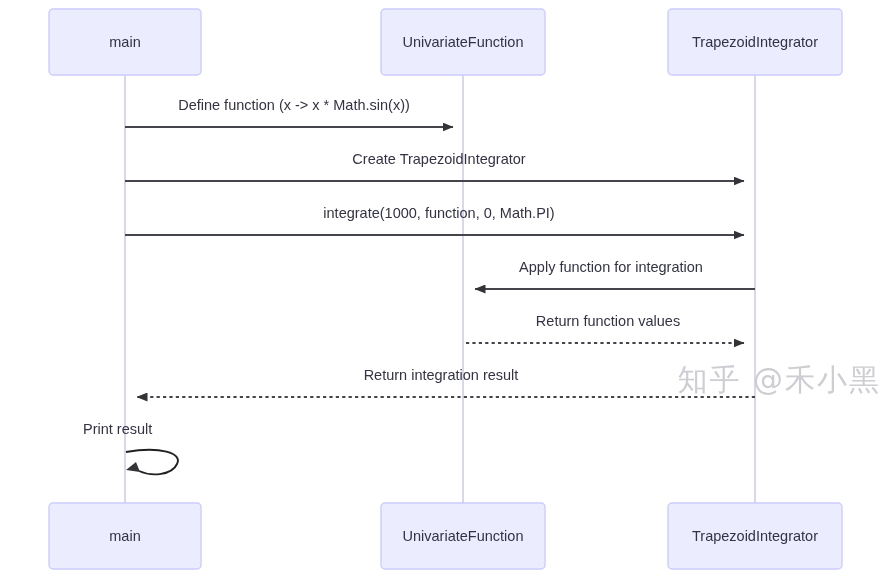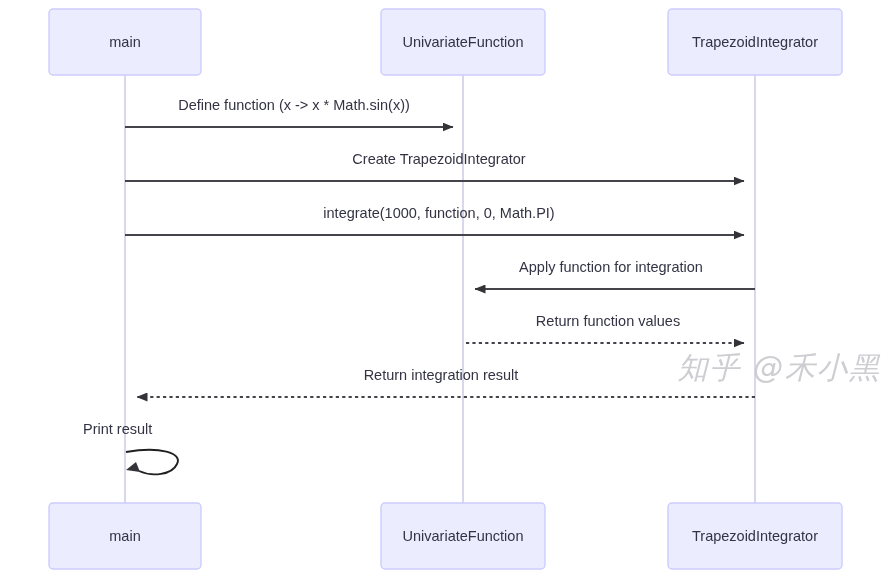--- a/index.html
+++ b/index.html
@@ -85,30 +85,29 @@
   .msg-label-left {
     font-family: "Liberation Sans", sans-serif;
     font-size: 14.5px;
     fill: #333344;
     text-anchor: start;
   }
 
   .watermark {
     position: absolute;
     right: 12px;
-    bottom: 20px;
+    bottom: 8px;
     font-family: "DejaVu Sans", sans-serif;
     font-size: 30px;
     letter-spacing: 2px;
     color: #c9c9cf;
     opacity: 0.92;
     white-space: nowrap;
     pointer-events: none;
     user-select: none;
-    font-style: italic;
   }
 </style>
 </head>
 <body>
 
 <div id="diagram-root">
 
   <svg class="seq-canvas" viewBox="0 0 893 579" xmlns="http://www.w3.org/2000/svg">
 
     <defs>

